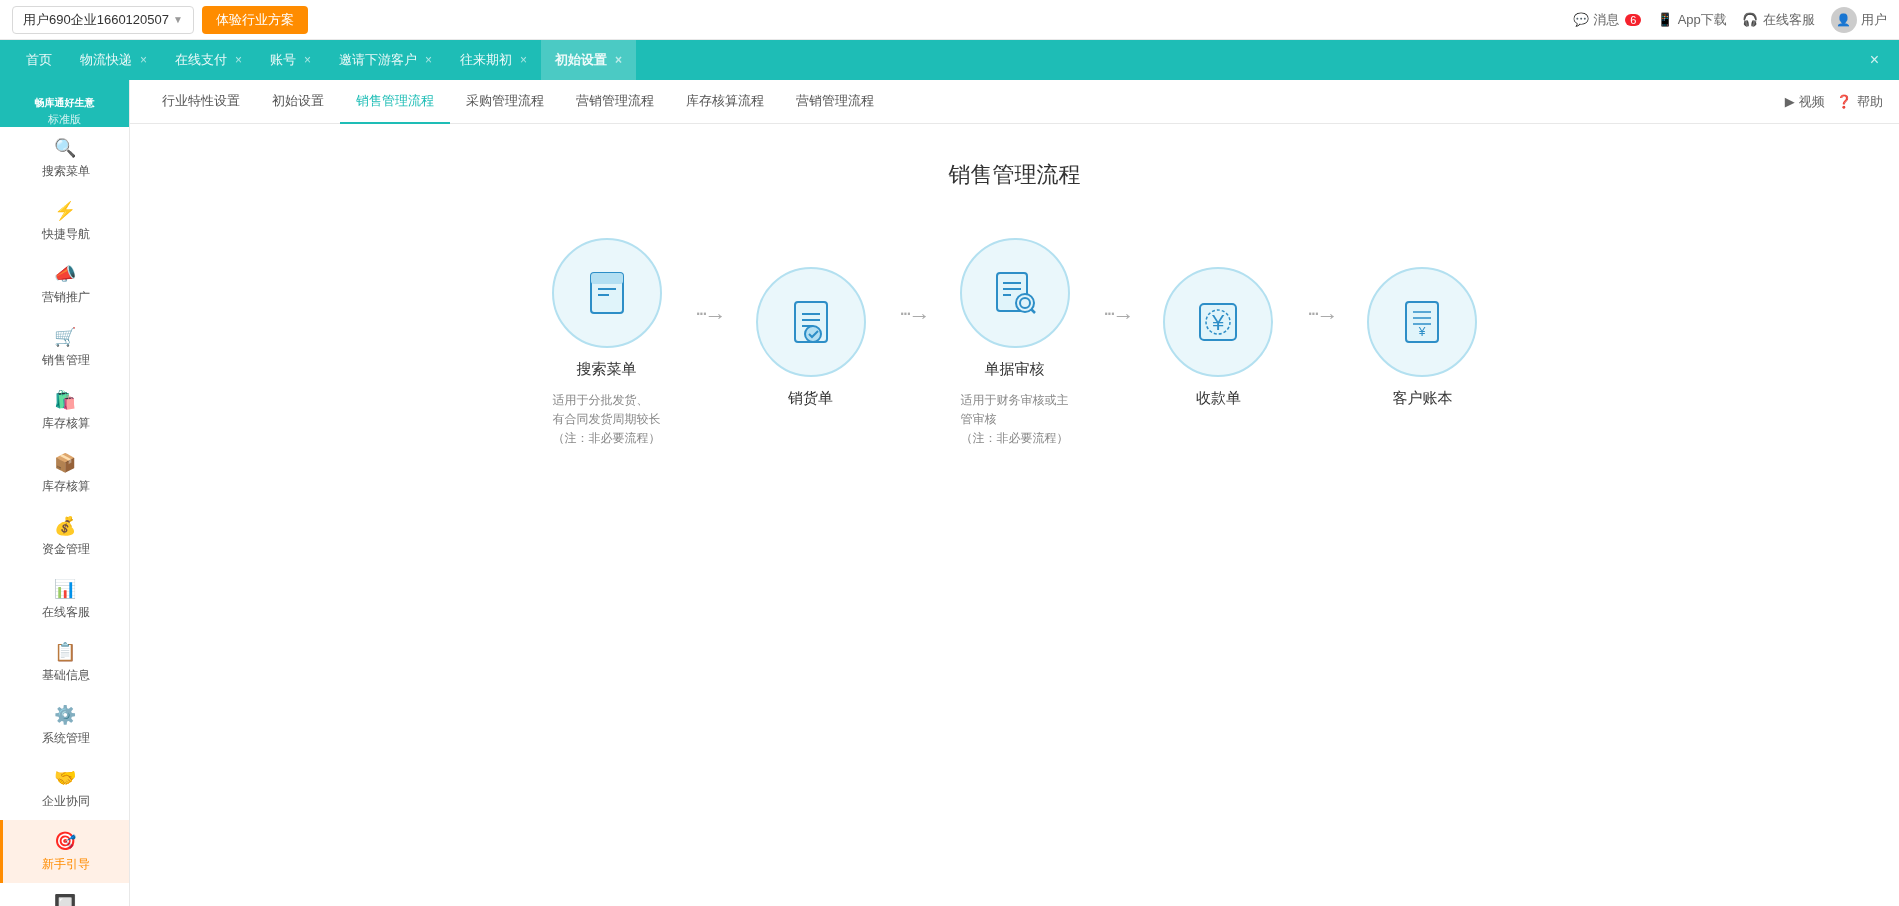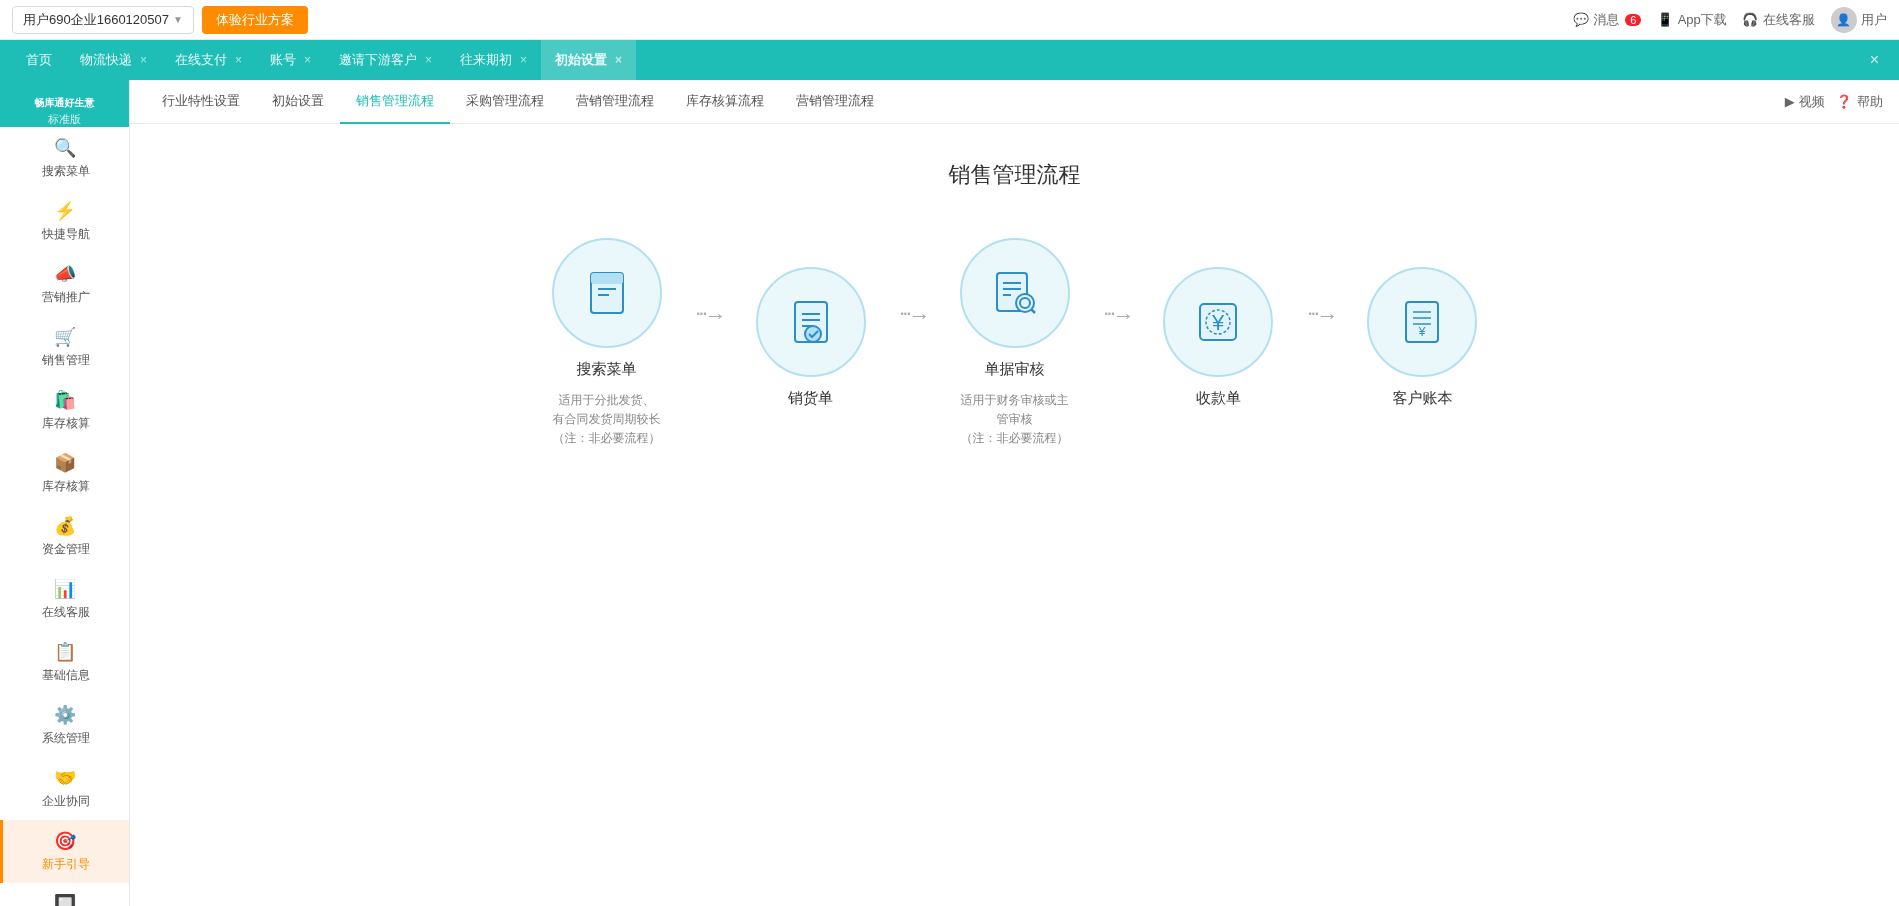--- a/index.html
+++ b/index.html
@@ -180,21 +180,21 @@
       color: #2d8ec7;
     }
     .flow-step-name {
       font-size: 15px;
       color: #333;
       font-weight: 500;
     }
     .flow-step-desc {
       font-size: 12px;
       color: #888;
-      text-align: center;
+      text-align: left;
       line-height: 1.6;
       max-width: 140px;
       font-family: Liberation Serif, serif;
     }
     .flow-arrow {
       font-size: 22px;
       color: #aaa;
       margin: 0 8px;
       padding-bottom: 60px;
       letter-spacing: -4px;

